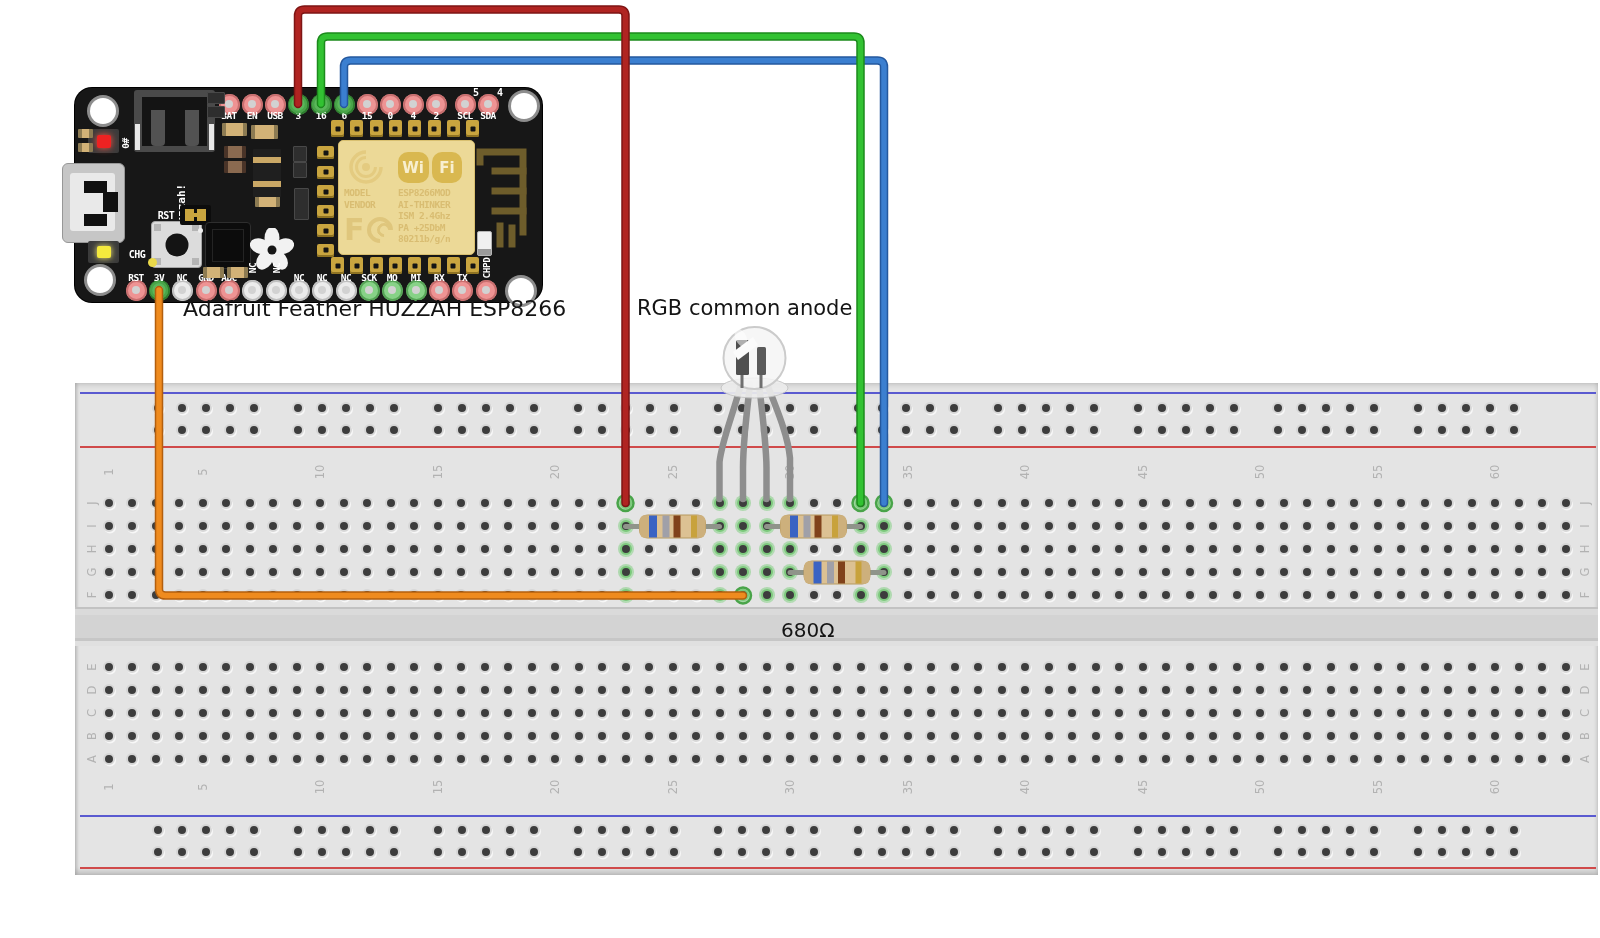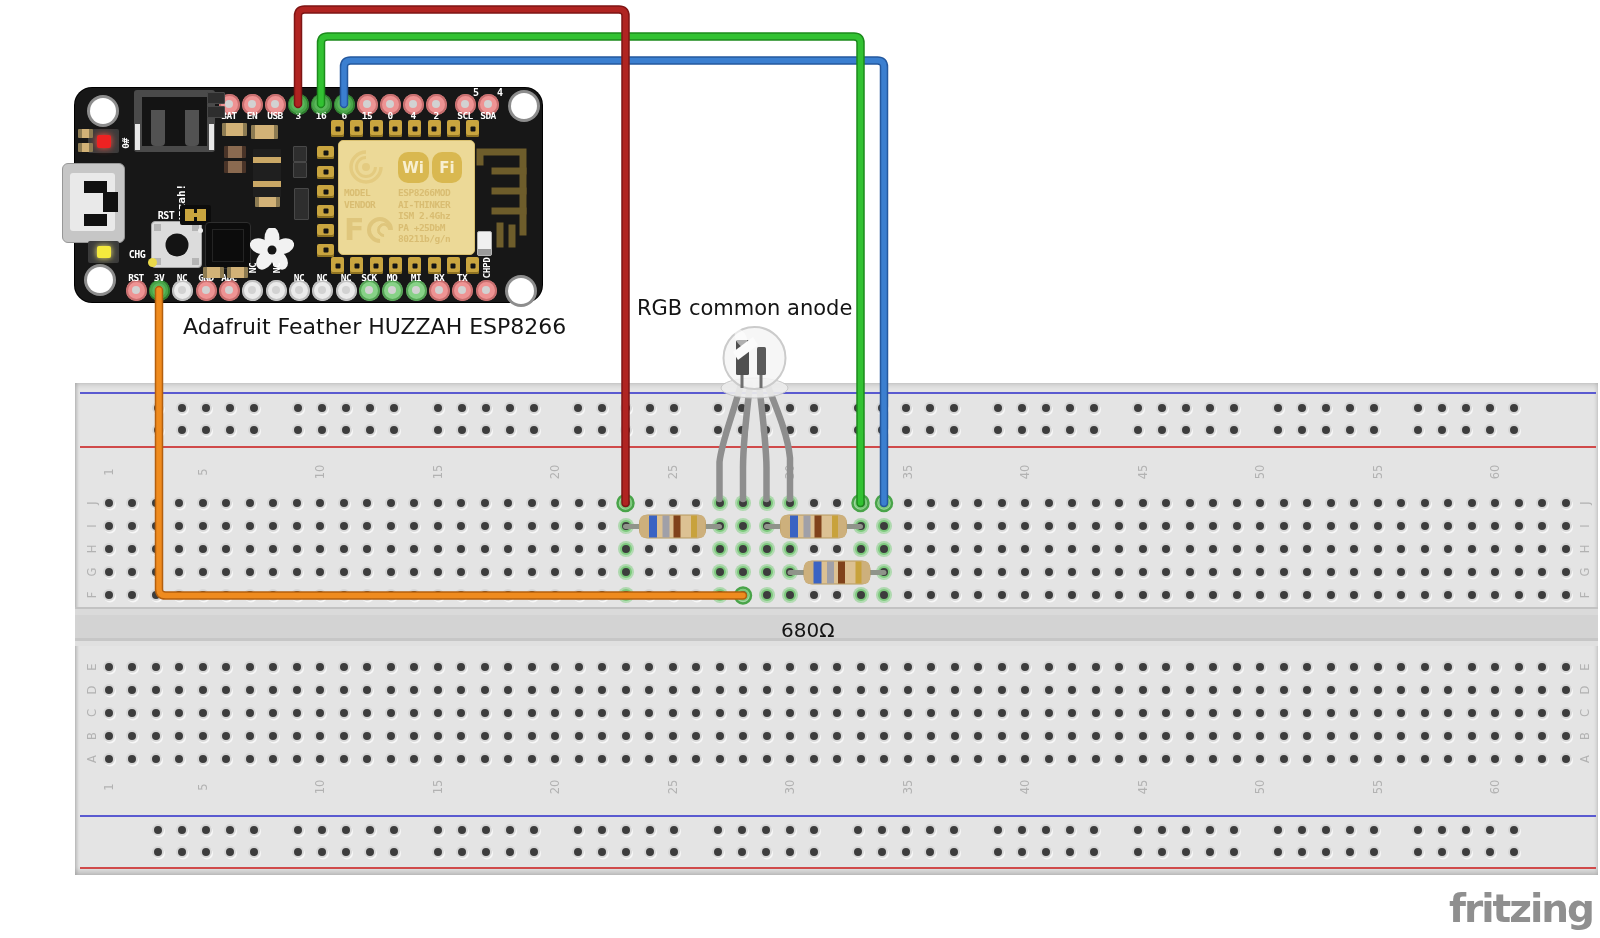--- a/index.html
+++ b/index.html
@@ -68,21 +68,21 @@
   .fcc .c{display:inline-block;border:4px solid #dfc67c;border-right-color:transparent;border-radius:50%;transform:rotate(45deg);}
   .fcc .c1{width:18px;height:18px;margin-left:2px;}
   .fcc .c2{width:8px;height:8px;margin-left:-16px;border-width:3px;}
   .wled{position:absolute;left:477px;top:231px;width:13px;height:23px;background:#f0f0f0;border:1px solid #b5b5b5;border-radius:2px;}
   .wled:after{content:"";position:absolute;left:0;bottom:0;width:100%;height:6px;background:#9a9a9a;}
   .vtext{position:absolute;color:#fff;font:bold 11px "DejaVu Sans",sans-serif;white-space:nowrap;
          transform:translate(-50%,-50%) rotate(-90deg);}
 
   
   .caption{position:absolute;color:#141414;white-space:nowrap;}
-  #feather-caption{left:183px;top:314px;font-size:22px;}
+  #feather-caption{left:183px;top:296px;font-size:22px;}
   #led-caption{left:637px;top:296px;font-size:21px;}
   #resistor-caption{left:781px;top:618px;font-size:20px;}
   #watermark{position:absolute;left:1449px;top:886px;color:#8f8f8f;font-weight:bold;font-size:39px;letter-spacing:-2px;}
   svg.overlay{position:absolute;left:0;top:0;pointer-events:none;}
   svg.overlay [data-interactable="true"]{pointer-events:stroke;}
 </style>
 </head>
 <body>
 
 <div id="canvas" data-interactable="false">
@@ -1333,14 +1333,13 @@
       <g data-interactable="true">
         <path d="M298,104 L298,16 Q298,9.5 304.5,9.5 L619,9.5 Q625.5,9.5 625.5,16 L625.5,503" stroke="#7e1514" stroke-width="8.5"></path>
         <path d="M298,104 L298,16 Q298,9.5 304.5,9.5 L619,9.5 Q625.5,9.5 625.5,16 L625.5,503" stroke="#b02421" stroke-width="5.5"></path>
       </g>
     </g>
   </svg>
 
   <div id="feather-caption" class="caption" data-interactable="false">Adafruit Feather HUZZAH ESP8266</div>
   <div id="led-caption" class="caption" data-interactable="false">RGB common anode</div>
   <div id="resistor-caption" class="caption" data-interactable="false">680Ω</div>
-  <div id="watermark" data-interactable="false">fritzing</div>
 </div>
 
 </body></html>

